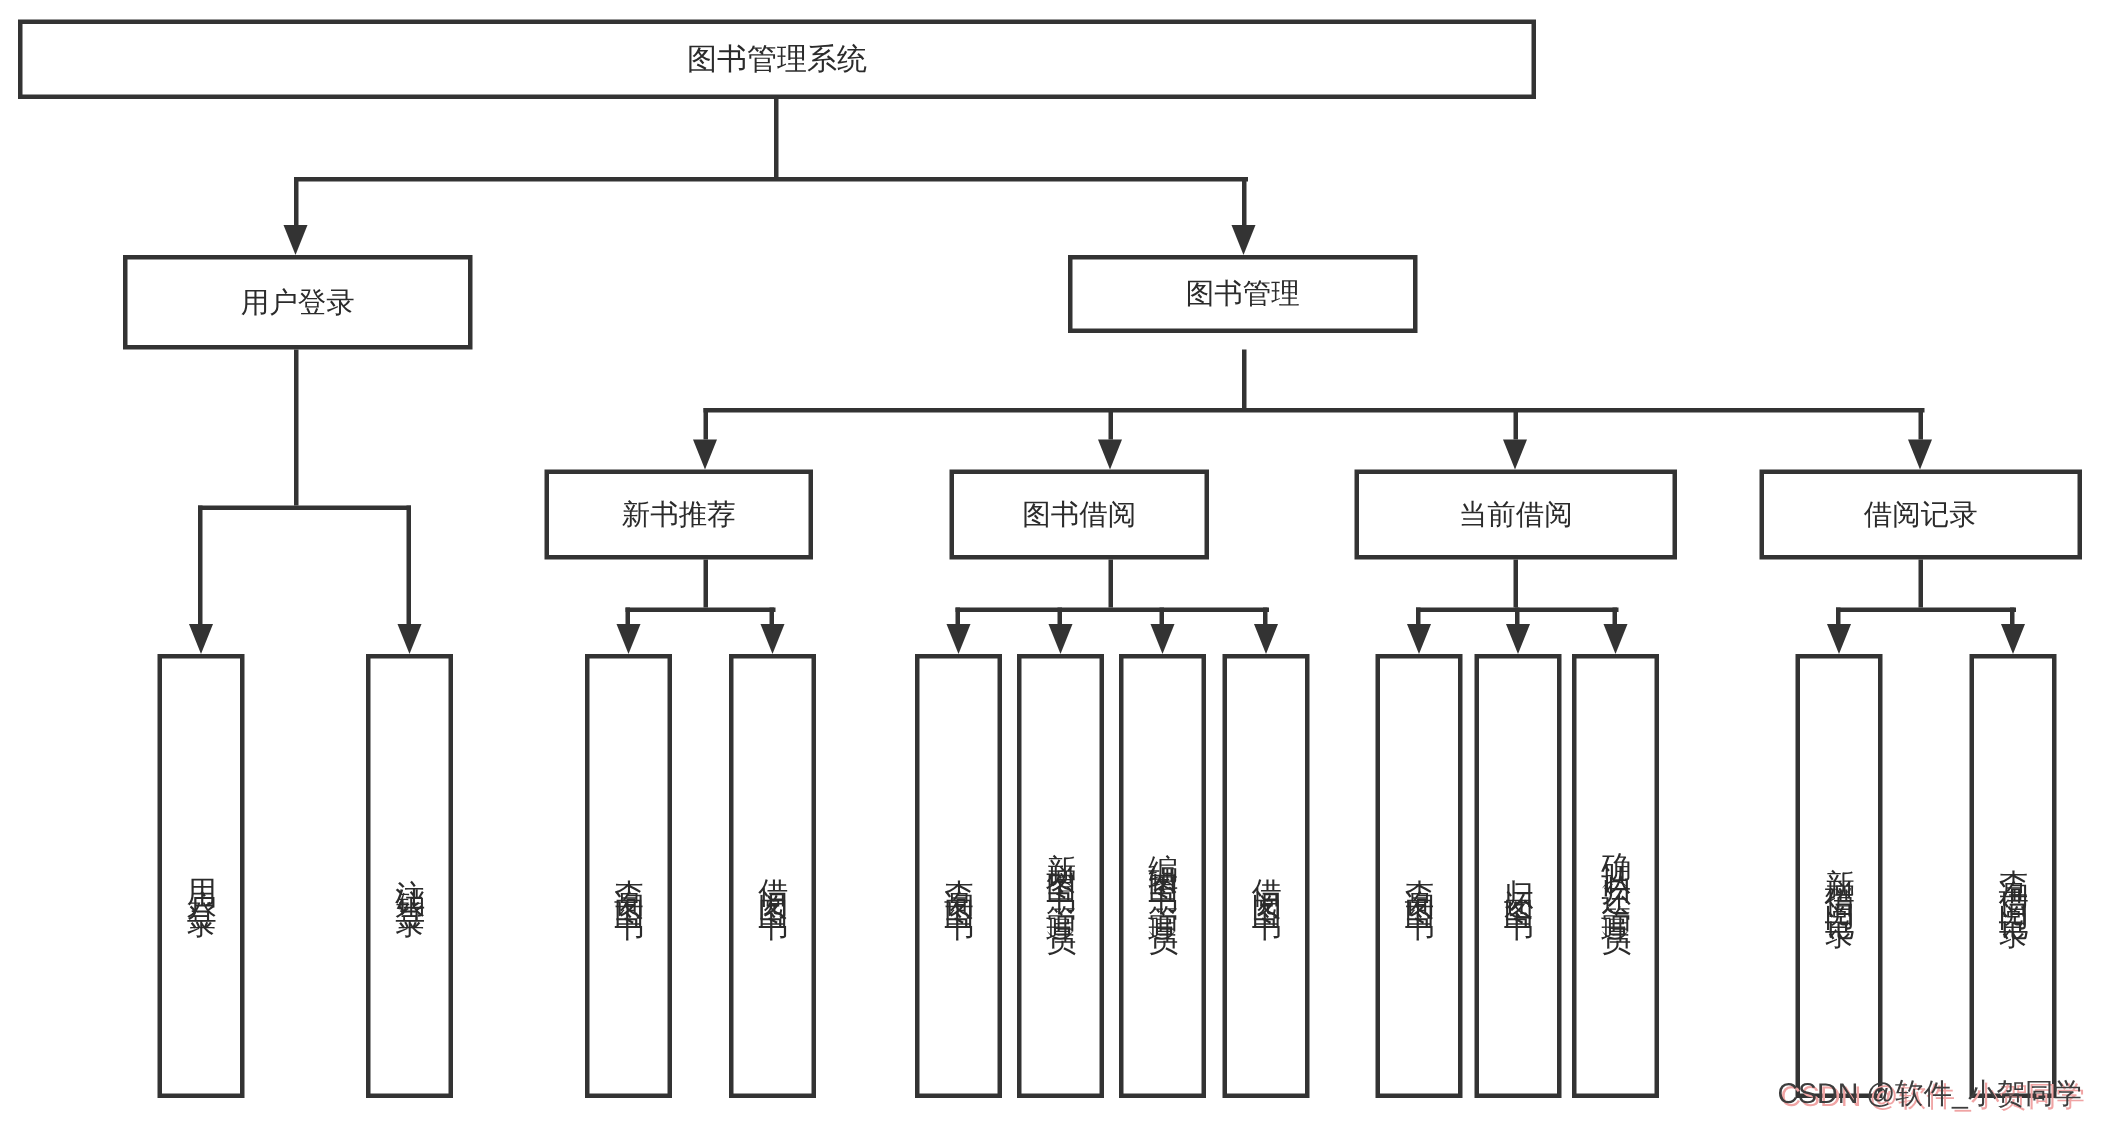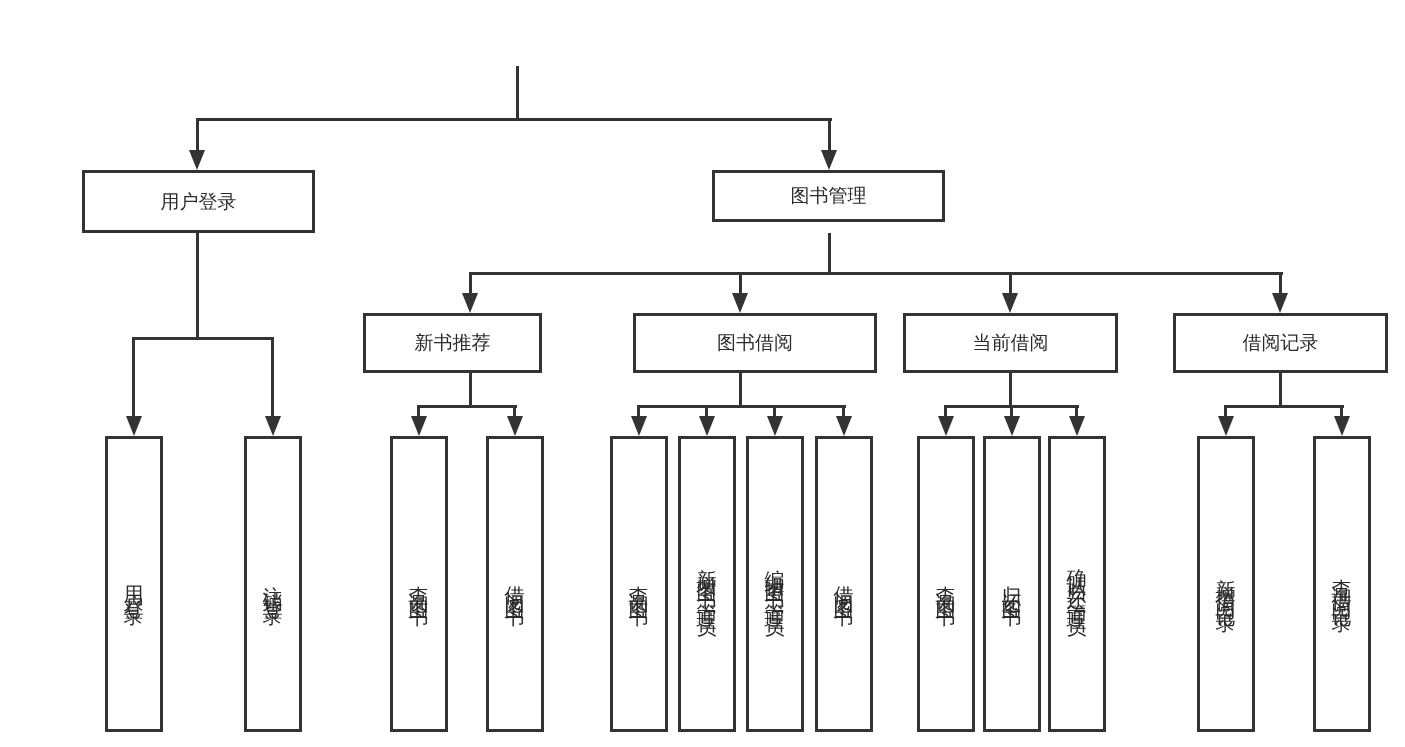--- a/index.html
+++ b/index.html
@@ -47,20 +47,23 @@
     color:#3d3d3d;
     text-shadow:2px 2px 0 #f0a4a4;
     white-space:nowrap;
   }
 </style>
 </head>
 <body>
 
 <div class="canvas">
 
+  <div class="node root" style="left:12px;top:13px;width:1012px;height:53px">
+    <span>图书管理系统</span>
+  </div>
 
   <div class="vl" style="left:516px;top:66px;height:52px"></div>
   <div class="hl" style="left:196px;top:118px;width:636px"></div>
   <div class="vl" style="left:196px;top:118px;height:32px"></div>
   <div class="ar" style="left:189px;top:150px"></div>
   <div class="vl" style="left:828px;top:118px;height:32px"></div>
   <div class="ar" style="left:821px;top:150px"></div>
 
   <div class="node l1" style="left:82px;top:170px;width:233px;height:63px">
     <span>用户登录</span>
@@ -83,21 +86,21 @@
   <div class="vl" style="left:739px;top:272px;height:21px"></div>
   <div class="ar" style="left:732px;top:293px"></div>
   <div class="vl" style="left:1009px;top:272px;height:21px"></div>
   <div class="ar" style="left:1002px;top:293px"></div>
   <div class="vl" style="left:1279px;top:272px;height:21px"></div>
   <div class="ar" style="left:1272px;top:293px"></div>
 
   <div class="node l2" style="left:363px;top:313px;width:179px;height:60px">
     <span>新书推荐</span>
   </div>
-  <div class="node l2" style="left:633px;top:313px;width:244px;height:60px">
+  <div class="node l2" style="left:633px;top:313px;width:173px;height:60px">
     <span>图书借阅</span>
   </div>
   <div class="node l2" style="left:1173px;top:313px;width:215px;height:60px">
     <span>借阅记录</span>
   </div>
   <div class="node l2" style="left:903px;top:313px;width:215px;height:60px">
     <span>当前借阅</span>
   </div>
 
   <div class="vl" style="left:469px;top:373px;height:32px"></div>
@@ -171,14 +174,15 @@
     <span class="vtext">确认归还（管理员）</span>
   </div>
 
   <div class="node leaf" style="left:1197px;top:436px">
     <span class="vtext">新增借阅记录</span>
   </div>
   <div class="node leaf" style="left:1313px;top:436px">
     <span class="vtext">查询借阅记录</span>
   </div>
 
+  <div class="watermark">CSDN @软件_小贺同学</div>
 
 </div>
 
 </body></html>

